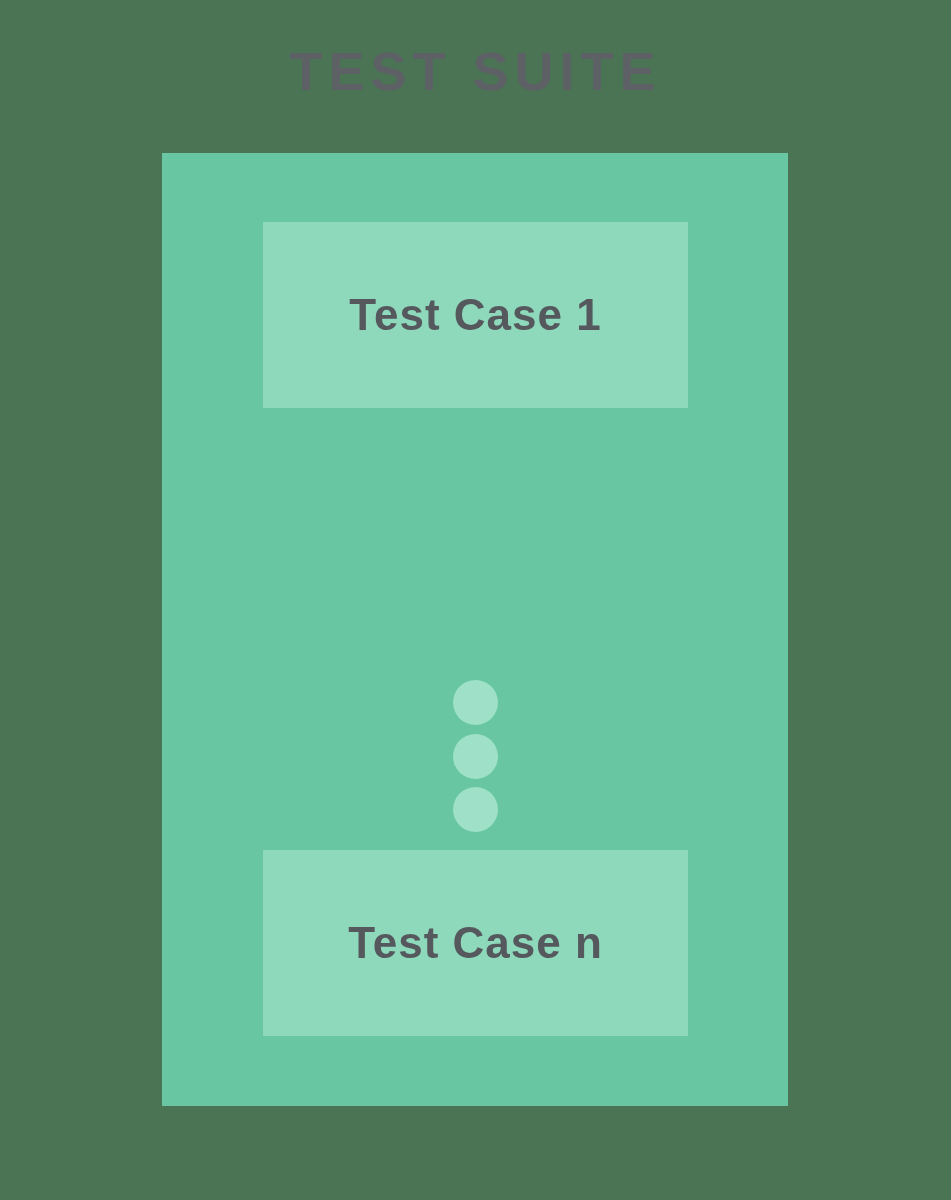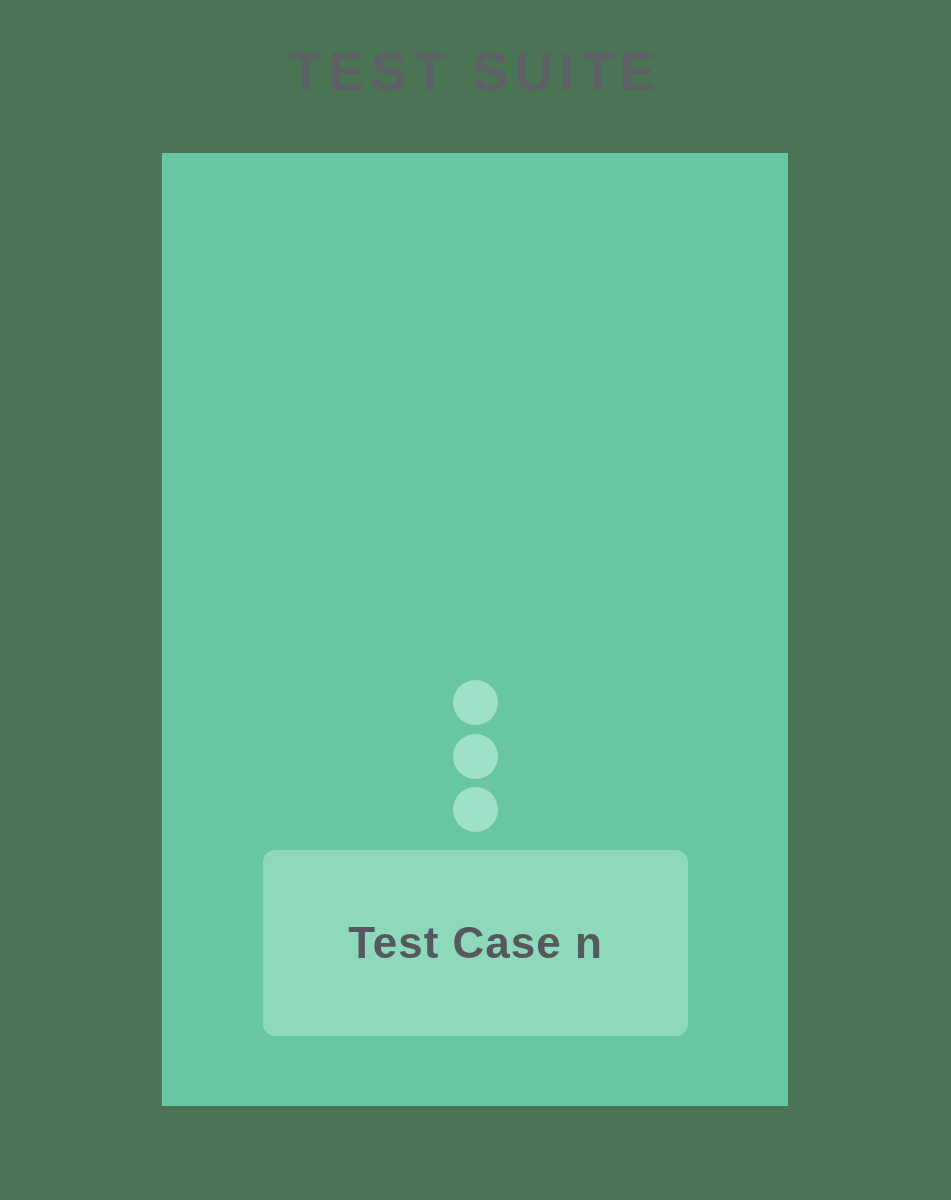--- a/index.html
+++ b/index.html
@@ -47,21 +47,21 @@
     left: 101px;
     width: 425px;
     height: 186px;
     background: var(--case-fill);
     display: flex;
     align-items: center;
     justify-content: center;
   }
   .case-1 { top: 69px; }
   .case-2 { top: 312px; }
-  .case-n { top: 697px; border-radius: 12px; }
+  .case-n { top: 697px; }
   .case-label {
     font-size: 44px;
     font-weight: bold;
     letter-spacing: 1px;
     color: var(--case-text);
     white-space: nowrap;
   }
   .dots {
     position: absolute;
     left: 0;
@@ -80,20 +80,23 @@
     background: var(--dot-fill);
   }
 </style>
 </head>
 <body>
 
 <h1 class="title">TEST SUITE</h1>
 
 <div class="suite">
 
+  <div class="case case-1">
+    <span class="case-label">Test Case 1</span>
+  </div>
 
 
   <div class="dots">
     <span class="dot"></span>
   <span class="dot"></span>
       <span class="dot"></span>
     </div>
 
   <div class="case case-n">
     <span class="case-label">Test Case n</span>

